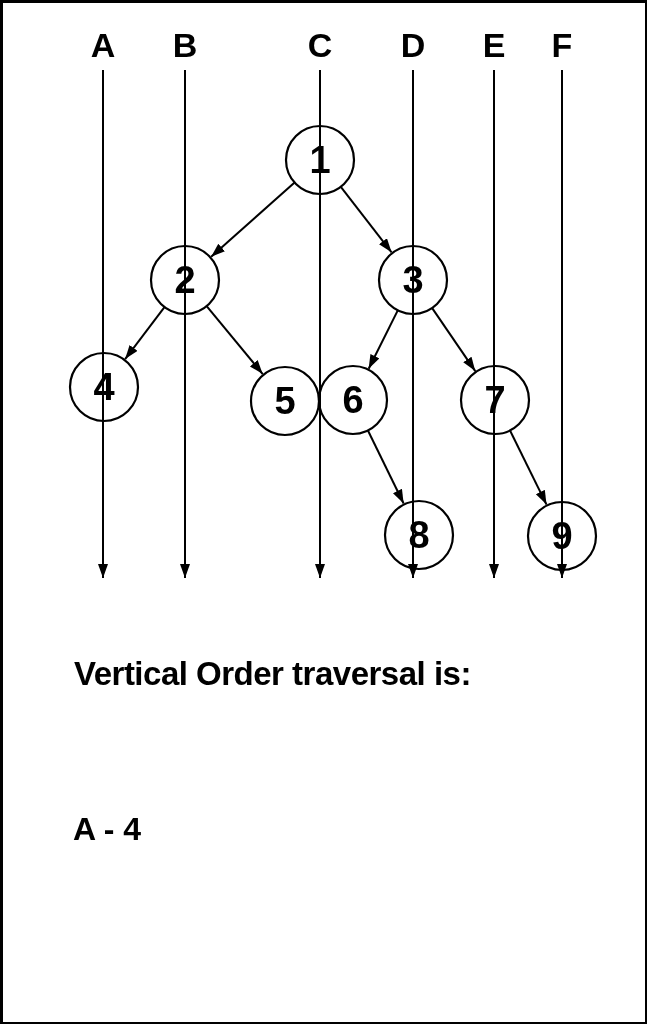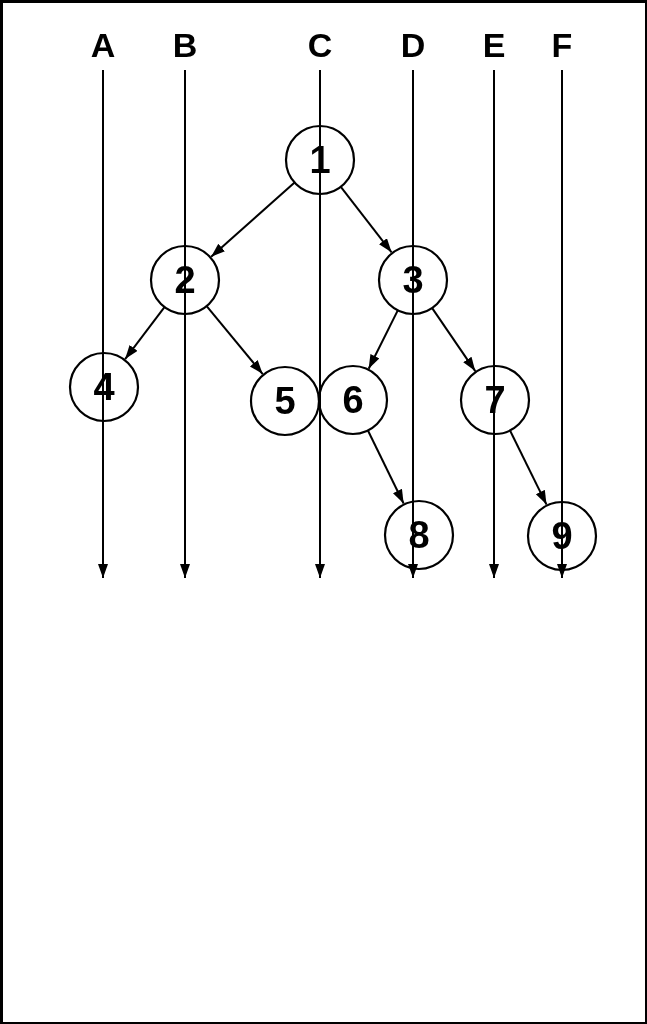--- a/index.html
+++ b/index.html
@@ -101,21 +101,23 @@
       <circle cx="350" cy="397" r="34" class="node"></circle>
       <text x="350" y="410" class="node-label">6</text>
       <circle cx="492" cy="397" r="34" class="node"></circle>
       <text x="492" y="410" class="node-label">7</text>
       <circle cx="416" cy="532" r="34" class="node"></circle>
       <text x="416" y="545" class="node-label">8</text>
       <circle cx="559" cy="533" r="34" class="node"></circle>
       <text x="559" y="546" class="node-label">9</text>
     </svg>
 
+  <div class="result-heading">Vertical Order traversal is:</div>
 
   <div class="result-lines">
+    <div>A - 4</div>
     
     
     
     
   </div>
 
 </div>
 
 </body></html>

